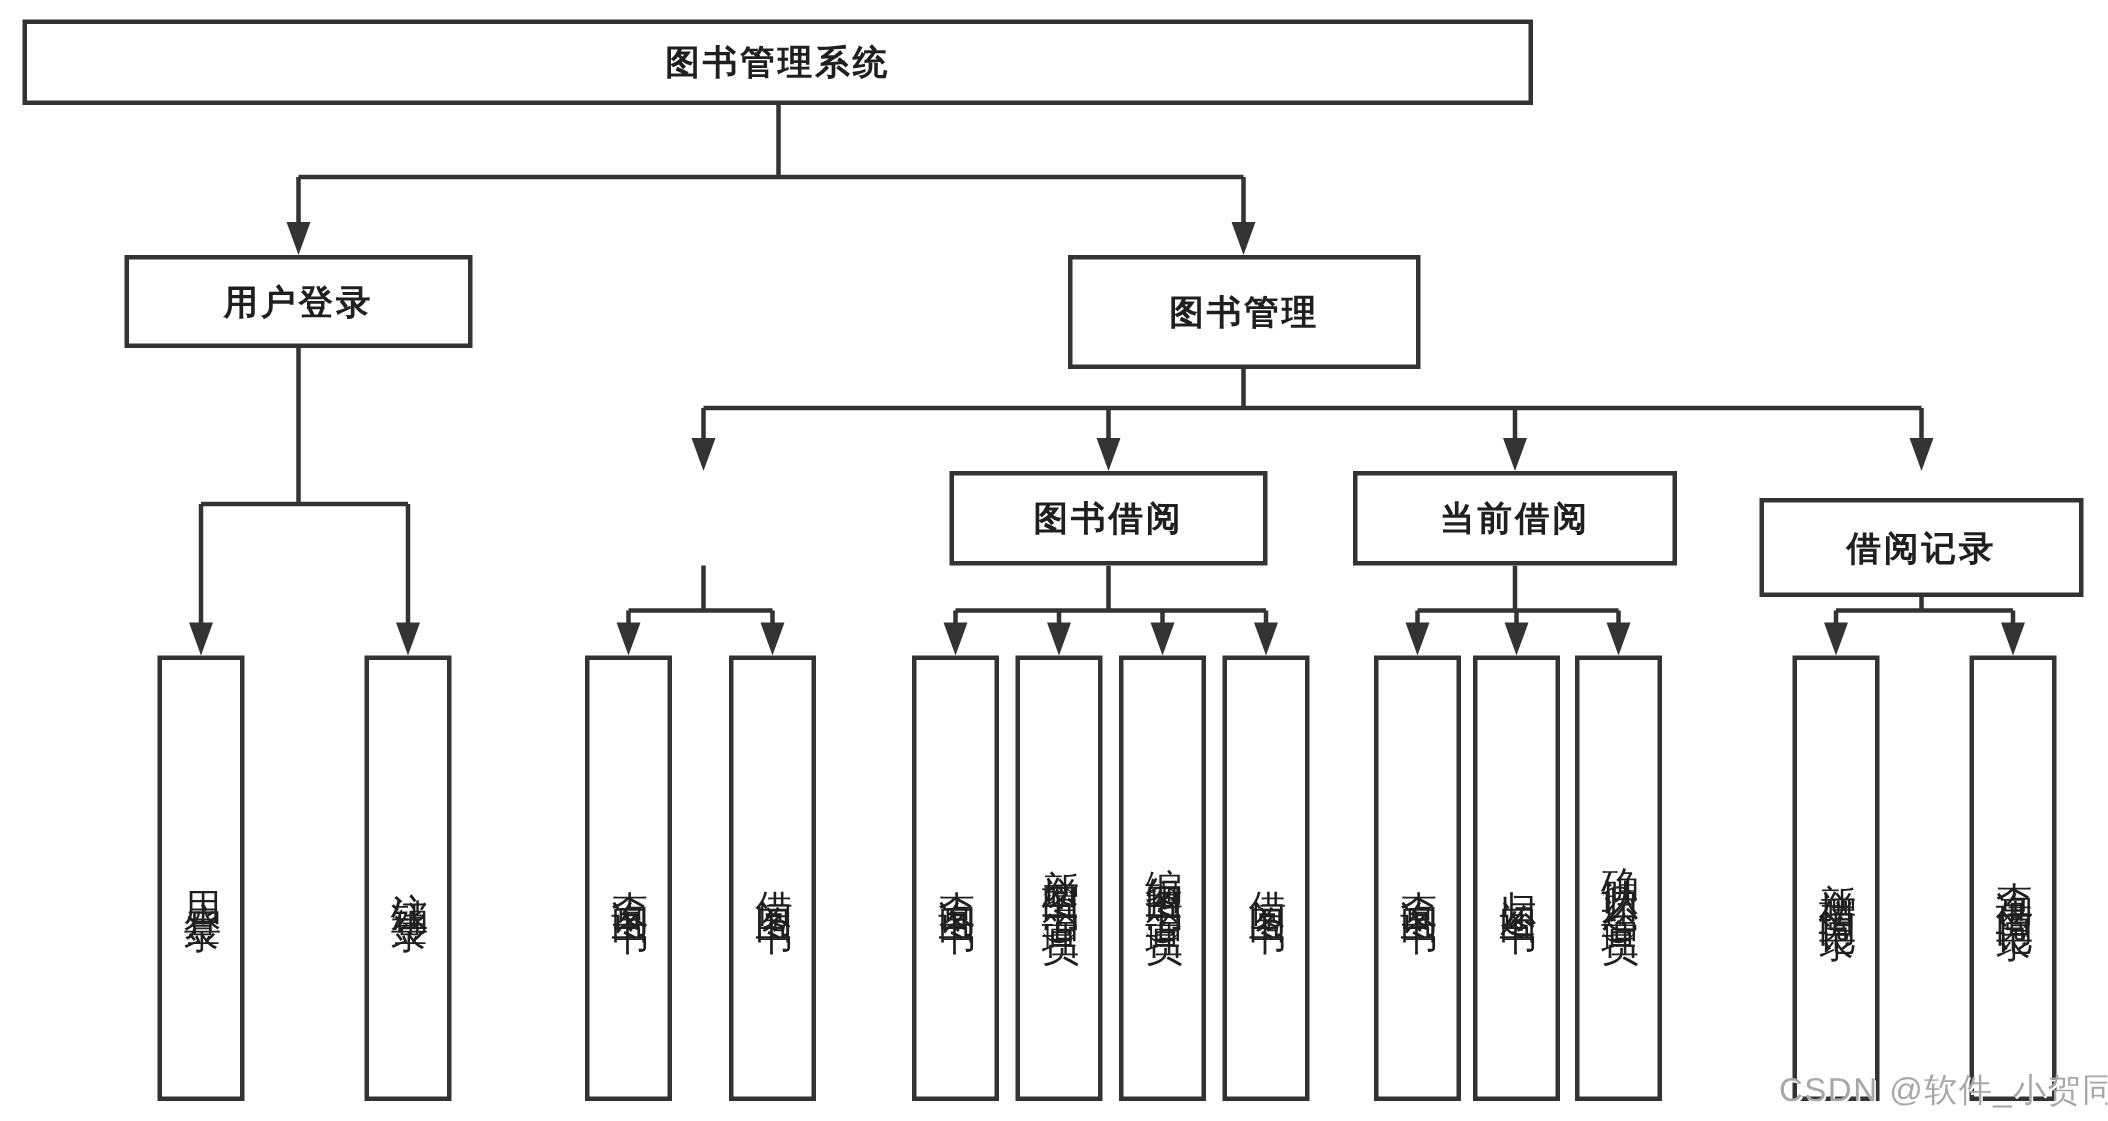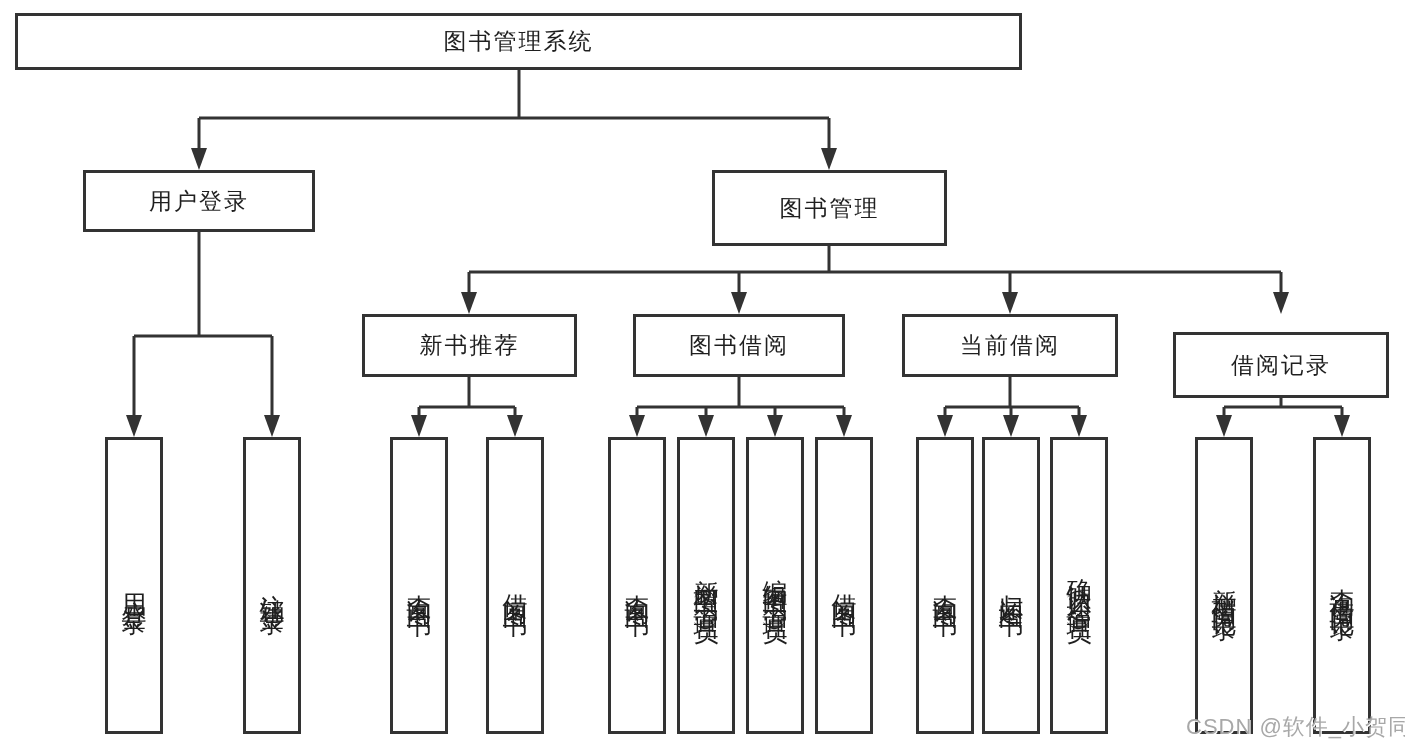--- a/index.html
+++ b/index.html
@@ -3,21 +3,21 @@
 <meta charset="utf-8">
 <style>
   html,body{margin:0;padding:0;background:#ffffff;}
   .canvas{
     position:relative;width:1405px;height:747px;background:#ffffff;
     font-family:"Liberation Sans", sans-serif;overflow:hidden;
   }
   .svg-layer{position:absolute;left:0;top:0;z-index:1;}
   .hbox{
     position:absolute;box-sizing:border-box;border:3px solid #333333;background:#ffffff;
-    display:flex;align-items:center;justify-content:center;z-index:2;
+    display:flex;align-items:center;justify-content:center;z-index:2;font-weight:bold;
   }
   .hbox span{font-size:23px;color:#1f1f1f;letter-spacing:2px;white-space:nowrap;}
   .vbox{
     position:absolute;box-sizing:border-box;border:3px solid #333333;background:#ffffff;
     top:437px;width:58px;height:297px;
     display:flex;align-items:center;justify-content:center;z-index:2;
   }
   .vbox span{
     writing-mode:vertical-rl;text-orientation:mixed;
     font-size:25px;color:#1f1f1f;letter-spacing:6px;line-height:1;white-space:nowrap;
@@ -69,23 +69,20 @@
     <span>图书管理系统</span>
   </div>
 
   <div class="hbox" style="left:83px;top:170px;width:232px;height:62px">
     <span>用户登录</span>
   </div>
   <div class="hbox" style="left:712px;top:170px;width:235px;height:76px">
     <span>图书管理</span>
   </div>
 
-  <div class="hbox" style="left:362px;top:314px;width:215px;height:63px">
-    <span>新书推荐</span>
-  </div>
   <div class="hbox" style="left:633px;top:314px;width:212px;height:63px">
     <span>图书借阅</span>
   </div>
   <div class="hbox" style="left:902px;top:314px;width:216px;height:63px">
     <span>当前借阅</span>
   </div>
   <div class="hbox" style="left:1173px;top:332px;width:216px;height:66px">
     <span>借阅记录</span>
   </div>
 

